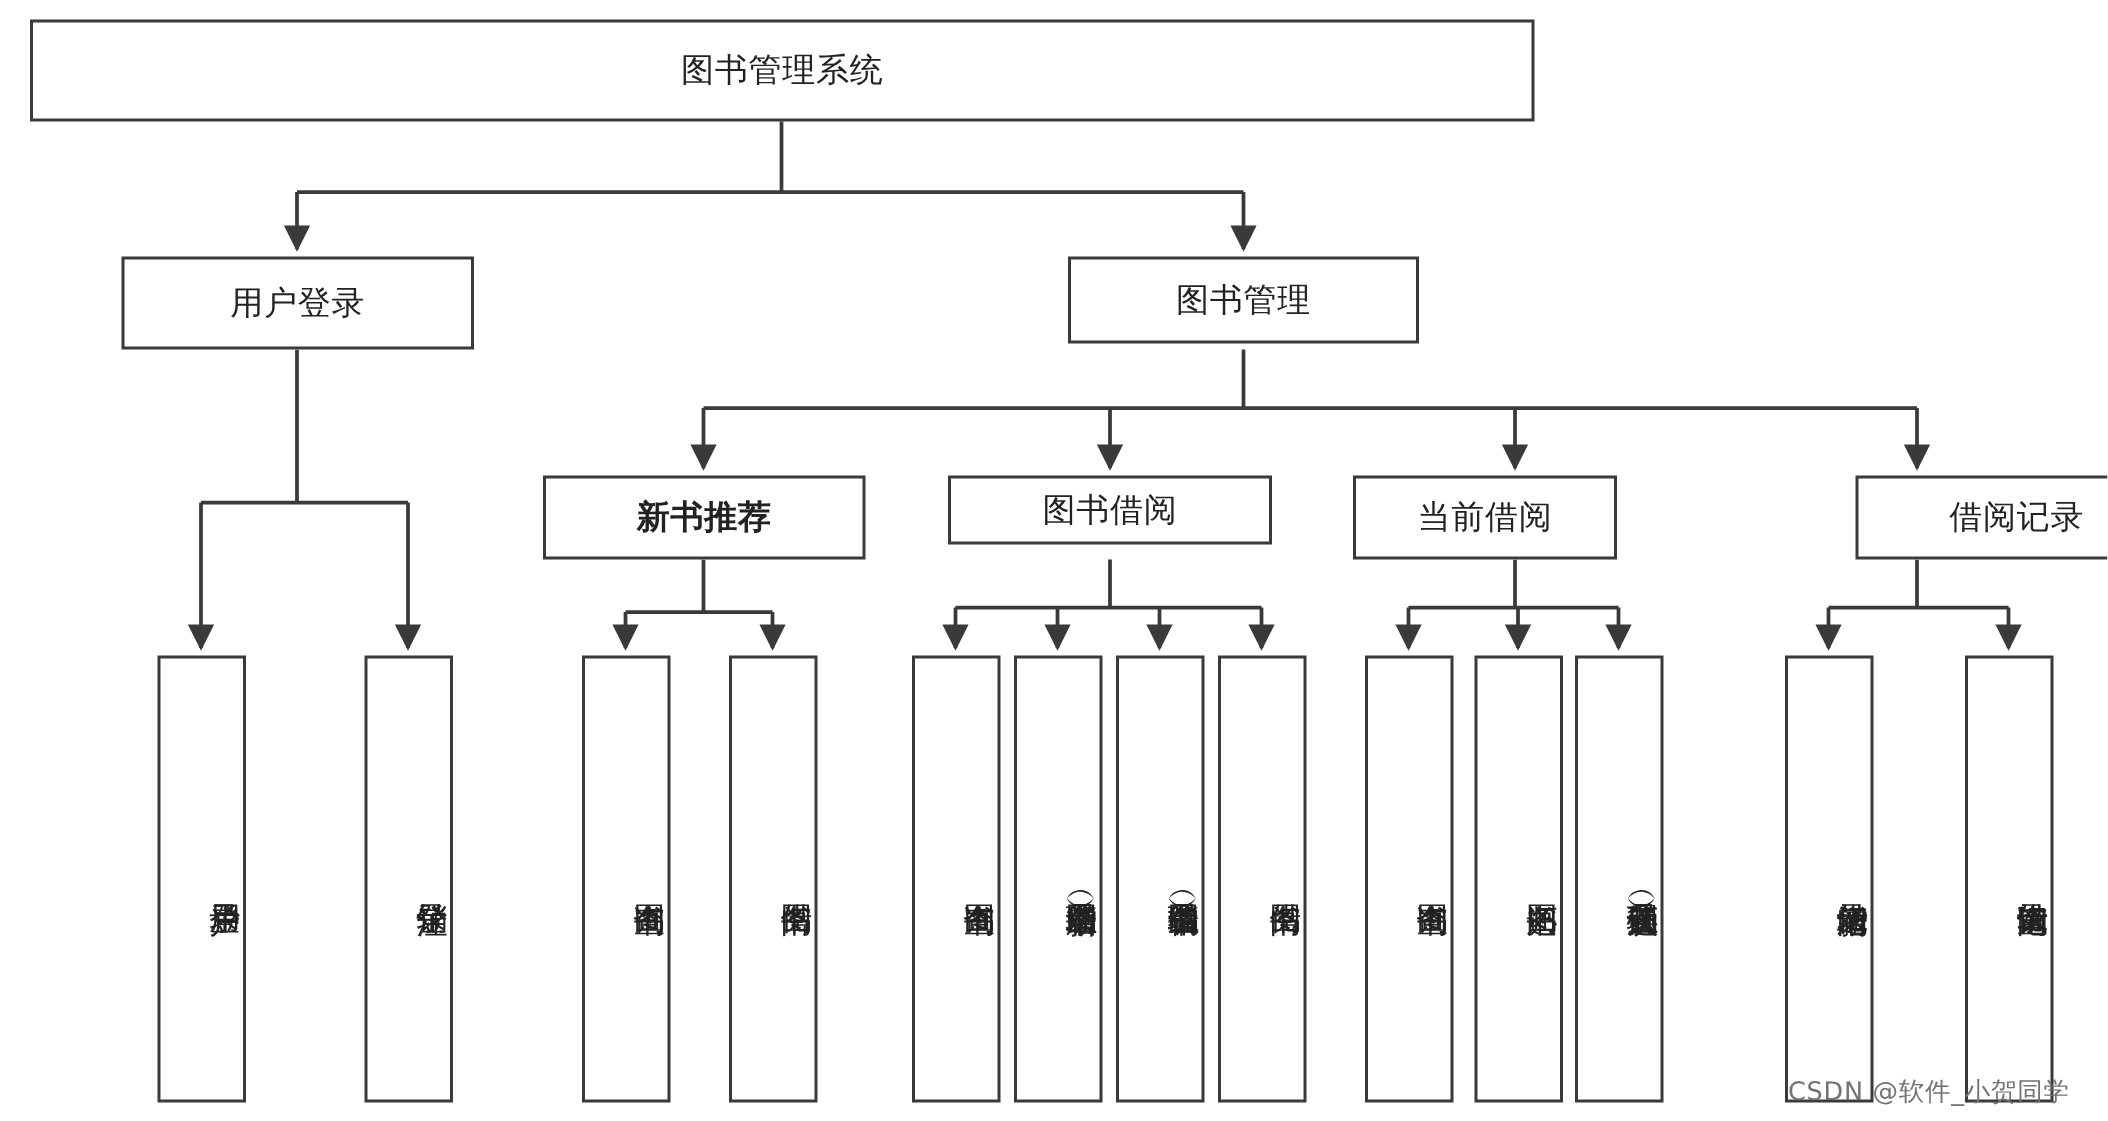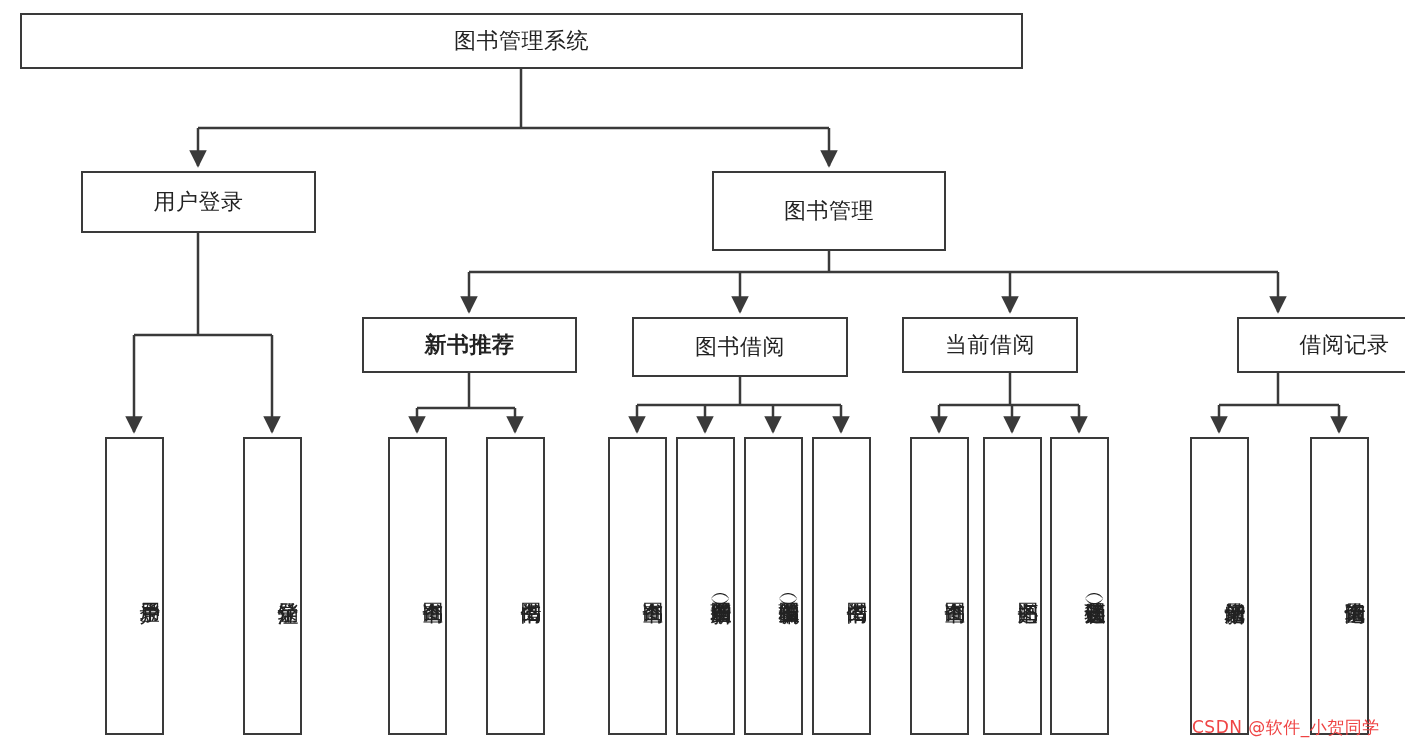--- a/index.html
+++ b/index.html
@@ -51,21 +51,21 @@
   }
   .node .lbl {
     display: block;
     white-space: pre-line;
   }
   .node.vert .lbl {
     white-space: normal;
   }
   .watermark {
     position: absolute;
-    color: #ef4444;
+    color: #737373;
     font-size: 17px;
     white-space: nowrap;
     letter-spacing: 0.5px;
     pointer-events: none;
   }
 </style>
 </head>
 <body>
 
 <div id="canvas">
@@ -113,35 +113,35 @@
       <path d="M 1012 405 L 1012 432" marker-end="url(#arrow)"></path>
       <path d="M 1079 405 L 1079 432" marker-end="url(#arrow)"></path>
 
       <path d="M 1278 373 L 1278 405"></path>
       <path d="M 1219 405 L 1339 405"></path>
       <path d="M 1219 405 L 1219 432" marker-end="url(#arrow)"></path>
       <path d="M 1339 405 L 1339 432" marker-end="url(#arrow)"></path>
     </g>
   </svg>
 
-  <div class="node horiz" style="left: 20px; top: 13px; width: 1003px; height: 56px;">
+  <div class="node horiz" style="left: 20px; top: 13px; width: 1003px; height: 68px;">
     <span class="lbl">图书管理系统</span>
   </div>
 
   <div class="node horiz" style="left: 81px; top: 171px; width: 235px; height: 62px;">
     <span class="lbl">用户登录</span>
   </div>
-  <div class="node horiz" style="left: 712px; top: 171px; width: 234px; height: 80px;">
+  <div class="node horiz" style="left: 712px; top: 171px; width: 234px; height: 58px;">
     <span class="lbl">图书管理</span>
   </div>
 
   <div class="node horiz" style="left: 362px; top: 317px; width: 215px; height: 56px; font-weight: bold;">
     <span class="lbl">新书推荐</span>
   </div>
-  <div class="node horiz" style="left: 632px; top: 317px; width: 216px; height: 60px;">
+  <div class="node horiz" style="left: 632px; top: 317px; width: 216px; height: 46px;">
     <span class="lbl">图书借阅</span>
   </div>
   <div class="node horiz" style="left: 902px; top: 317px; width: 176px; height: 56px;">
     <span class="lbl">当前借阅</span>
   </div>
   <div class="node horiz" style="left: 1237px; top: 317px; width: 215px; height: 56px;">
     <span class="lbl">借阅记录</span>
   </div>
 
   <div class="node vert" style="left: 105px; top: 437px; width: 59px; height: 298px;">

